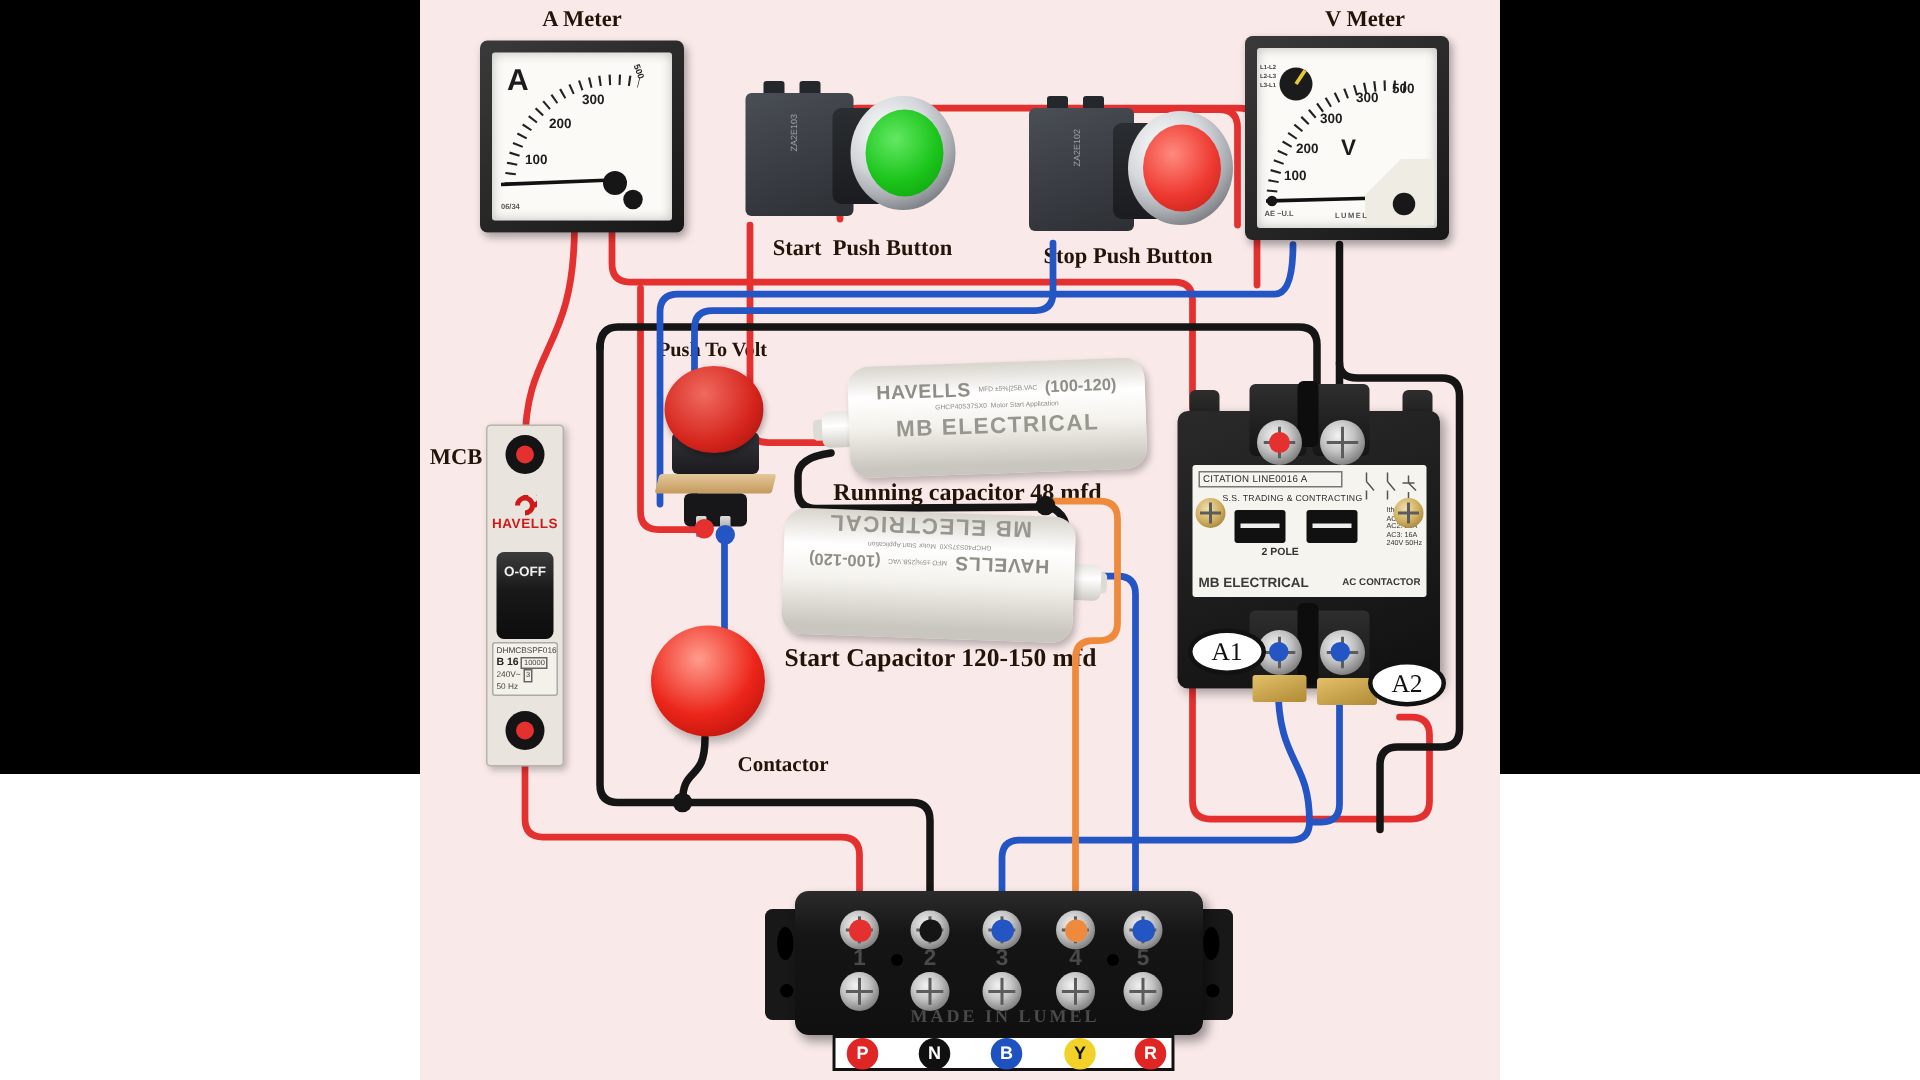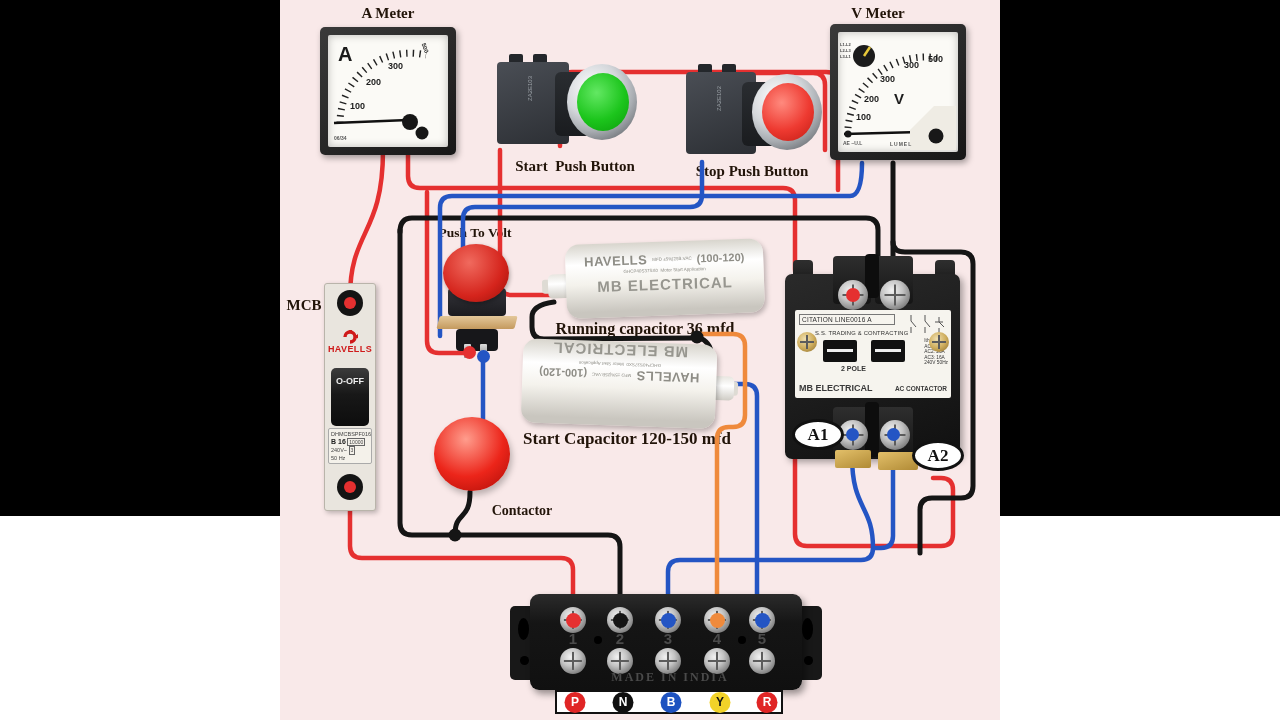--- a/index.html
+++ b/index.html
@@ -56,21 +56,21 @@
   
   .cont-body{position:absolute;background:linear-gradient(160deg,#2a2a2a,#101010);border-radius:7px;box-shadow:3px 3px 7px rgba(0,0,0,.35)}
   .tower{position:absolute;background:linear-gradient(180deg,#2e2e2e,#151515);border-radius:4px}
   .screw{position:absolute;border-radius:50%;background:radial-gradient(circle at 40% 35%,#f2f2f2,#c4c4c4 40%,#8a8a8a 70%,#4f4f4f)}
   .screw::before,.screw::after{content:"";position:absolute;left:50%;top:50%;background:#5c5c5c}
   .screw::before{width:70%;height:2px;transform:translate(-50%,-50%)}
   .screw::after{width:2px;height:70%;transform:translate(-50%,-50%)}
   .dot{position:absolute;border-radius:50%;z-index:3}
   .panel{position:absolute;background:#f6f4ee;border-radius:2px;font-family:"Liberation Sans",sans-serif;color:#2d2d2d}
   .brass{position:absolute;background:linear-gradient(160deg,#e3c06a,#b08a35);border-radius:2px}
-  .bubble{position:absolute;background:#fff;border:3px solid #111;border-radius:50%;display:flex;align-items:center;justify-content:center;font-weight:bold;font-size:17px;color:#111;z-index:4}
+  .bubble{position:absolute;background:#fff;border:3px solid #111;border-radius:50%;display:flex;align-items:center;justify-content:center;font-weight:normal;font-size:17px;color:#111;z-index:4}
   .vert-label{position:absolute;font-weight:bold;color:var(--label_color);writing-mode:vertical-rl;transform:rotate(180deg);font-size:14px;letter-spacing:1px}
 
   
   .tb-body{position:absolute;background:linear-gradient(180deg,#2b2b2b,#151515 30%,#101010);border-radius:9px;box-shadow:3px 4px 7px rgba(0,0,0,.4)}
   .tb-ear{position:absolute;background:#181818;border-radius:5px}
   .tb-hole{position:absolute;background:#000;border-radius:50%}
   .tb-num{position:absolute;color:#4a4a4a;font-family:"Liberation Sans",sans-serif;font-weight:bold;font-size:15px;transform:translateX(-50%)}
   .tb-made{position:absolute;color:#4a4a4a;font-weight:bold;font-size:12px;letter-spacing:2px;transform:translateX(-50%);z-index:3}
   .badge-strip{position:absolute;background:#fff;border:2px solid #111;display:flex;align-items:center;z-index:4}
   .badge{position:absolute;width:21px;height:21px;border-radius:50%;display:flex;align-items:center;justify-content:center;font-family:"Liberation Sans",sans-serif;font-weight:bold;font-size:12px;transform:translateX(-50%)}
@@ -123,26 +123,26 @@
         <path d="M420 334 L453 334 Q465 334 465 346 L465 415 Q465 427 453 427 L449 427 Q437 427 437 439 L437 614"></path>
       </g>
 
       <g fill="var(--wire_black,#151515)" stroke="none">
         <circle cx="175" cy="535" r="6.5"></circle>
         <circle cx="417" cy="337" r="6.5"></circle>
       </g>
     </svg>
 
     <span class="lbl" style="left:108px;top:5px;font-size:15px">A Meter</span>
-    <span class="lbl" style="left:598px;top:5px;font-size:15px">V Meter</span>
+    <span class="lbl" style="left:630px;top:5px;font-size:15px">V Meter</span>
     <span class="lbl" style="left:295px;top:158px;font-size:15px">Start  Push Button</span>
     <span class="lbl" style="left:472px;top:163px;font-size:15px">Stop Push Button</span>
     <span class="lbl" style="left:24px;top:297px;font-size:15px">MCB</span>
     <span class="lbl" style="left:195px;top:225px;font-size:13.5px">Push To Volt</span>
-    <span class="lbl" style="left:365px;top:320px;font-size:16px">Running capacitor 36 mfd</span>
+    <span class="lbl" style="left:365px;top:320px;font-size:16px">Running capacitor 48 mfd</span>
     <span class="lbl" style="left:347px;top:429px;font-size:17px">Start Capacitor 120-150 mfd</span>
     <span class="lbl" style="left:242px;top:503px;font-size:14px">Contactor</span>
     <span class="vert-label" style="left:668px;top:302px;height:145px">16A  Contactor</span>
 
     <div class="comp meterframe" style="left:40px;top:27px;width:136px;height:128px">
       <div class="meterface">
         <svg width="118" height="110" viewBox="0 0 118 110">
           <path d="M12 88 A70 70 0 0 1 98 20" fill="none" stroke="#222" stroke-width="7" stroke-dasharray="1.4 5.2"></path>
           <line x1="6" y1="88" x2="80" y2="85" stroke="#111" stroke-width="2.5"></line>
           <circle cx="82" cy="87" r="8" fill="#161616"></circle>
@@ -358,21 +358,21 @@
       <span class="tb-num" style="left:207px;top:38px">4</span>
       <span class="tb-num" style="left:252px;top:38px">5</span>
       <div class="tb-hole" style="left:84px;top:44px;width:8px;height:8px"></div>
       <div class="tb-hole" style="left:228px;top:44px;width:8px;height:8px"></div>
 
       <div class="screw" style="left:50px;top:56px;width:26px;height:26px"></div>
       <div class="screw" style="left:97px;top:56px;width:26px;height:26px"></div>
       <div class="screw" style="left:145px;top:56px;width:26px;height:26px"></div>
       <div class="screw" style="left:194px;top:56px;width:26px;height:26px"></div>
       <div class="screw" style="left:239px;top:56px;width:26px;height:26px"></div>
-      <span class="tb-made" style="left:160px;top:78px">MADE IN INDIA</span>
+      <span class="tb-made" style="left:160px;top:78px">MADE IN LUMEL</span>
 
       <div class="badge-strip" style="left:45px;top:98px;width:228px;height:24px">
         <span class="badge" style="left: 18px; background: rgb(224, 37, 37); color: rgb(255, 255, 255);">P</span>
         <span class="badge" style="left: 66px; background: rgb(16, 16, 16); color: rgb(255, 255, 255);">N</span>
         <span class="badge" style="left: 114px; background: rgb(29, 82, 192); color: rgb(255, 255, 255);">B</span>
         <span class="badge" style="left: 163px; background: rgb(242, 210, 41); color: rgb(17, 17, 17);">Y</span>
         <span class="badge" style="left: 210px; background: rgb(224, 37, 37); color: rgb(255, 255, 255);">R</span>
       </div>
     </div>
 

